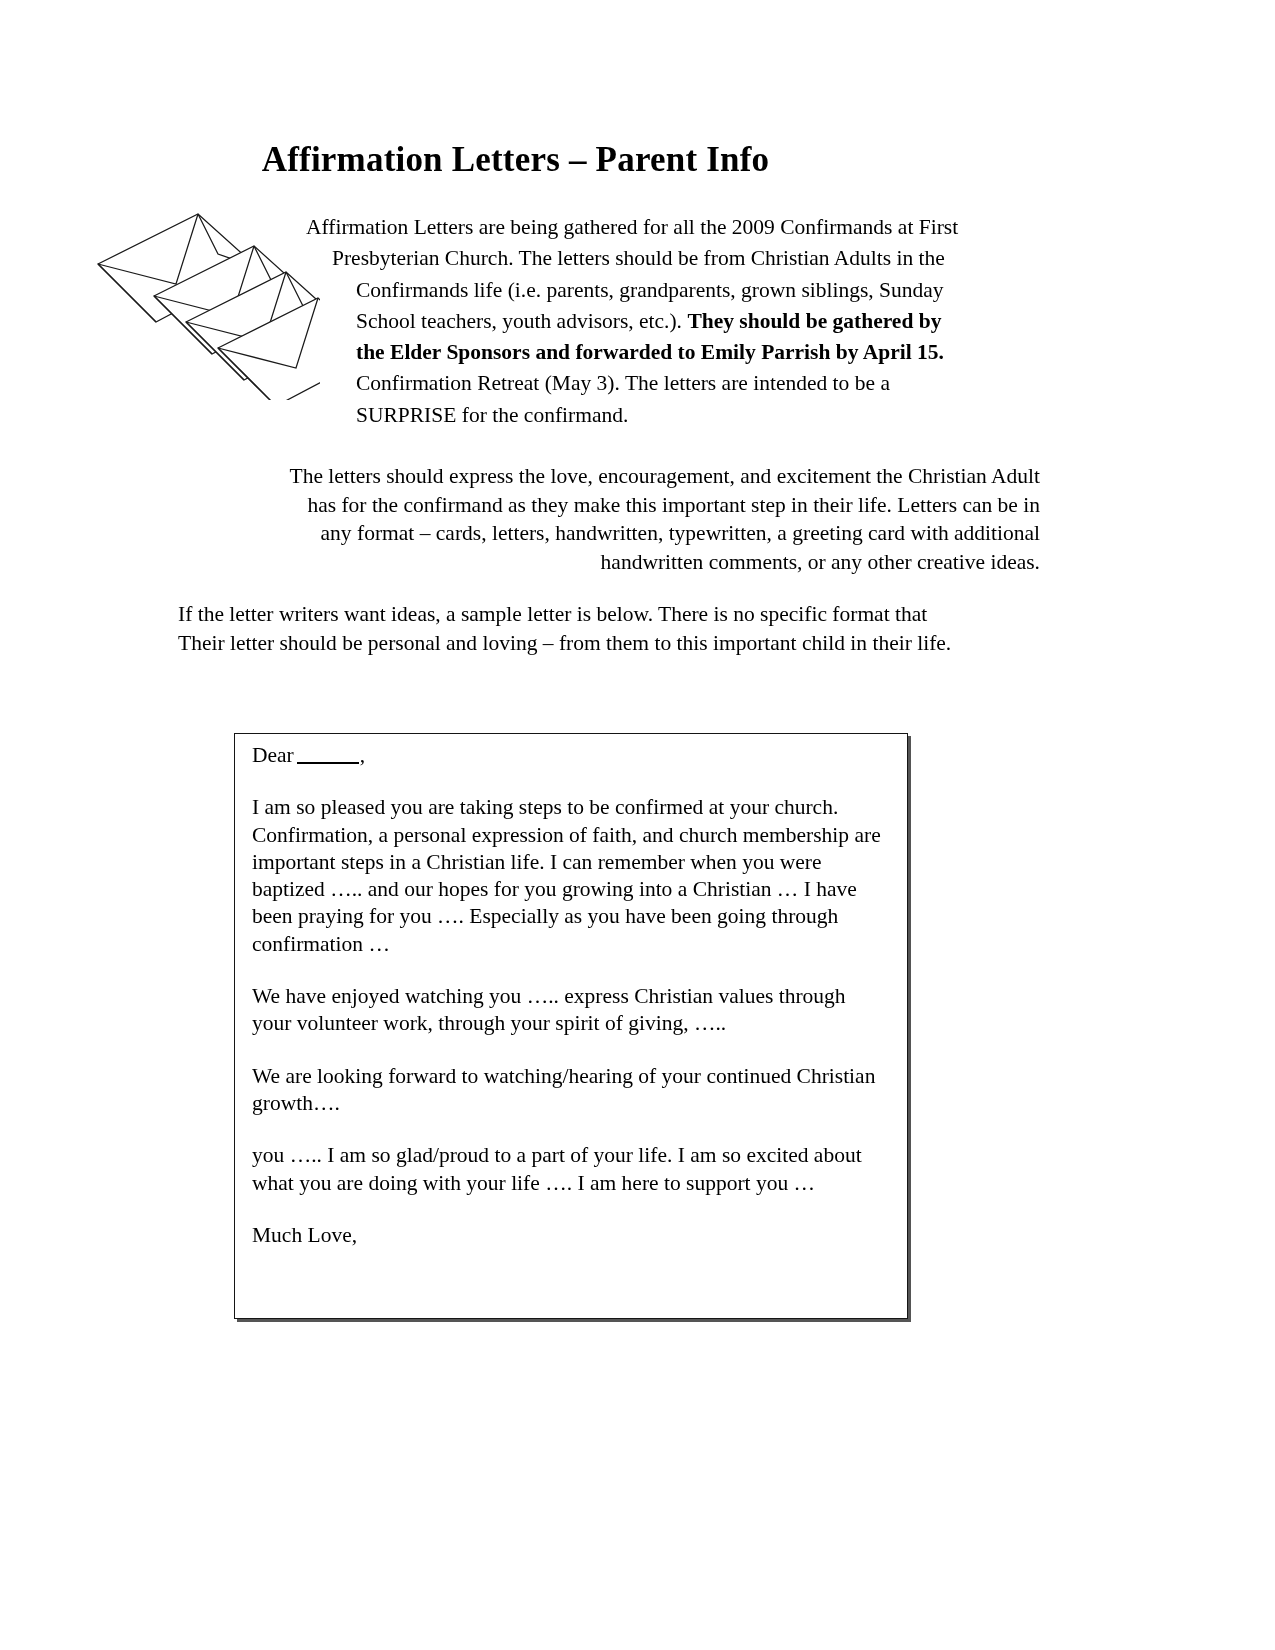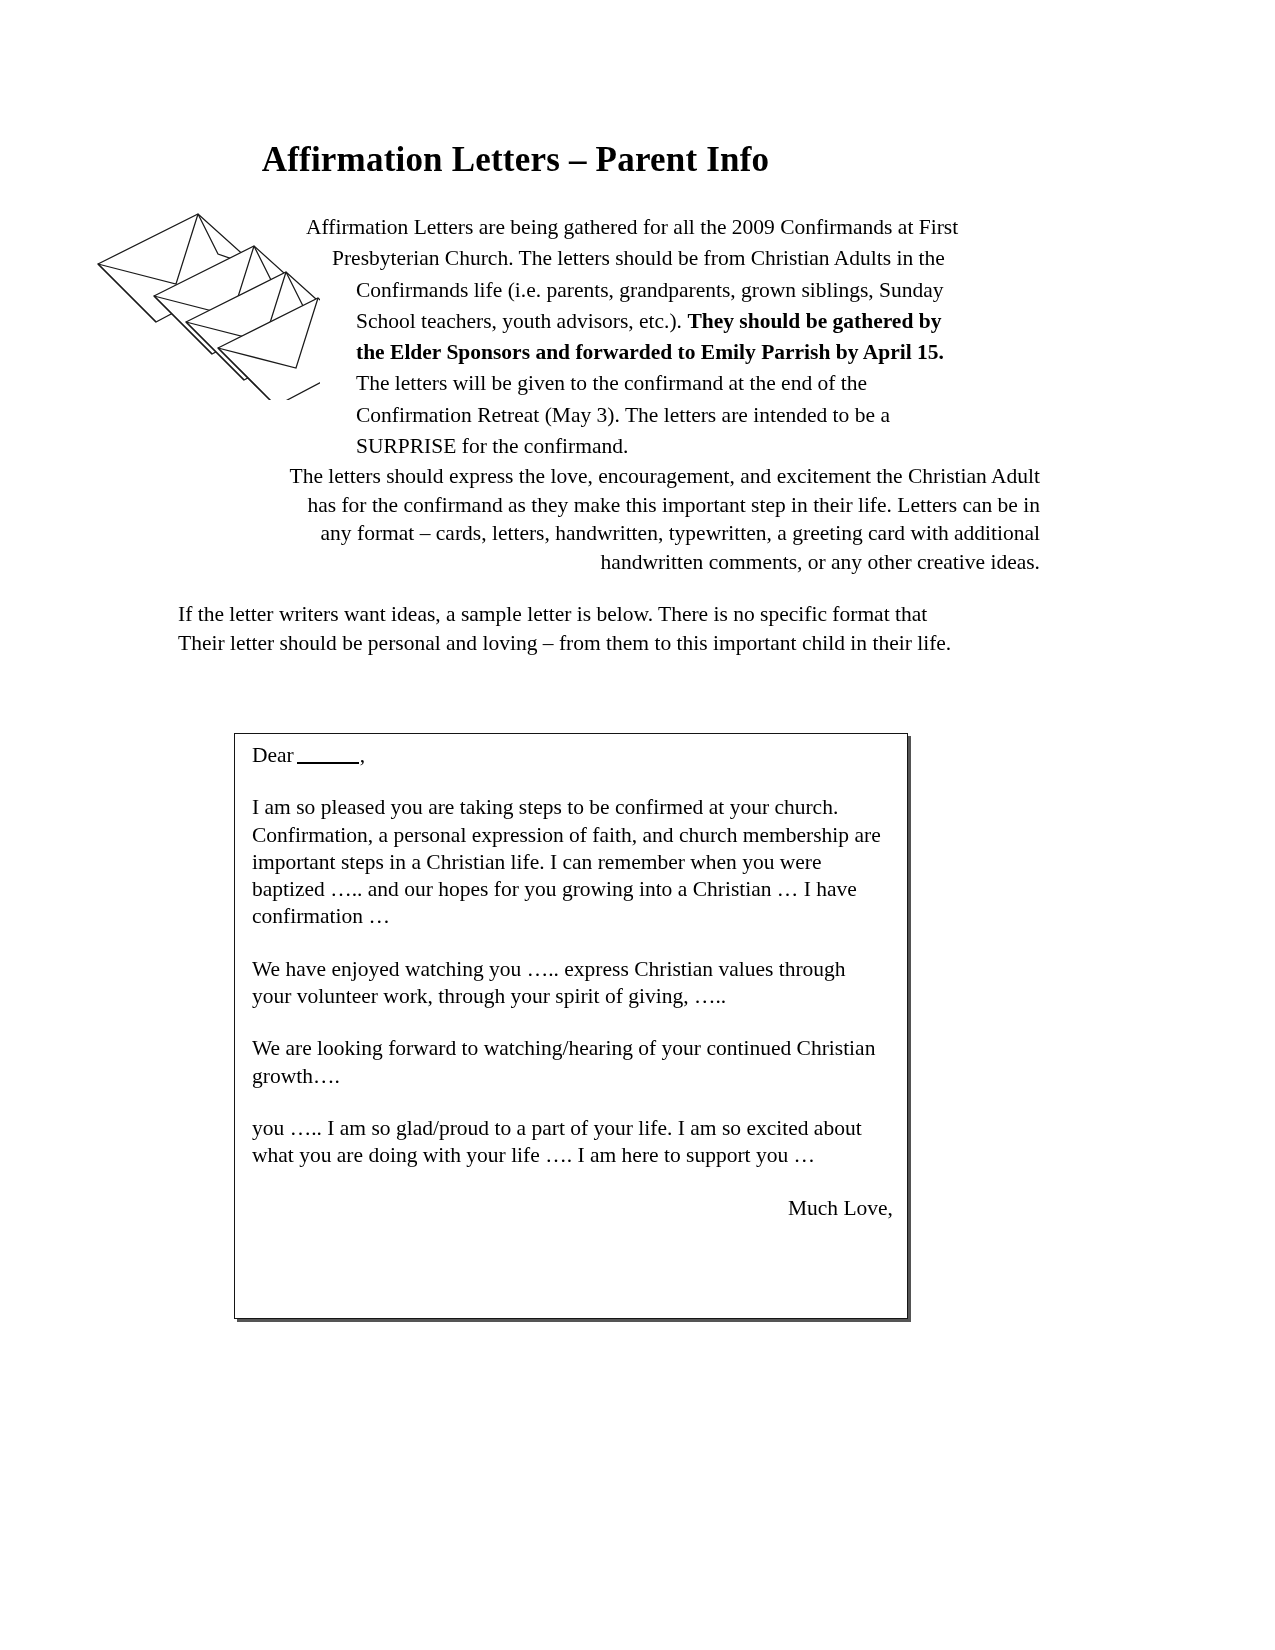--- a/index.html
+++ b/index.html
@@ -87,21 +87,20 @@
     top: 8px;
     right: 12px;
     font-size: 21.5px;
     line-height: 27.3px;
   }
   .letter-inner p {
     margin: 0 0 25px 0;
   }
   .letter-inner p .ln { display: block; white-space: nowrap; }
   .signoff {
-    text-align: right;
     margin: 0;
     padding-right: 2px;
   }
   .blank-rule {
     display: inline-block;
     width: 62px;
     border-bottom: 2px solid #000;
     margin: 0 1px -2px 3px;
     height: 13px;
   }
@@ -144,21 +143,20 @@
       </g>
     </svg>
   </div>
 
   <div class="intro">
     <div class="l1"><span>Affirmation Letters are being gathered for all the 2009 Confirmands at First</span></div>
     <div class="l2"><span>Presbyterian Church.  The letters should be from Christian Adults in the</span></div>
     <div class="l3"><span>Confirmands life (i.e. parents, grandparents, grown siblings, Sunday</span></div>
     <div class="l4"><span>School teachers, youth advisors, etc.).  </span><b>They should be gathered by</b></div>
     <div class="l4"><b>the Elder Sponsors and forwarded to Emily Parrish by April 15.</b></div>
-    <div class="l4"><span>The letters will be given to the confirmand at the end of the</span></div>
     <div class="l4"><span>Confirmation Retreat (May 3).  The letters are intended to be a</span></div>
     <div class="l4"><span>SURPRISE for the confirmand.</span></div>
   </div>
 
   <div class="body-block" id="para2">
     <span class="ln">The letters should express the love, encouragement, and excitement the Christian Adult</span>
     <span class="ln">has for the confirmand as they make this important step in their life.  Letters can be in</span>
     <span class="ln">any format – cards, letters, handwritten, typewritten, a greeting card with additional</span>
     <span class="ln">handwritten comments, or any other creative ideas.</span>
   </div>
@@ -171,20 +169,21 @@
   <div class="letter-box">
     <div class="letter-inner">
 
       <p><span>Dear</span><span class="blank-rule"></span><span>,</span></p>
 
       <p>
         <span class="ln">I am so pleased you are taking steps to be confirmed at your church.</span>
         <span class="ln">Confirmation, a personal expression of faith, and church membership are</span>
         <span class="ln">important steps in a Christian life.  I can remember when you were</span>
         <span class="ln">baptized ….. and our hopes for you growing into a Christian …  I have</span>
+        <span class="ln">been praying for you ….  Especially as you have been going through</span>
         <span class="ln">confirmation …</span>
       </p>
 
       <p>
         <span class="ln">We have enjoyed watching you …..   express Christian values through</span>
         <span class="ln">your volunteer work, through your spirit of giving, …..</span>
       </p>
 
       <p>
         <span class="ln">We are looking forward to watching/hearing of your continued Christian</span>

